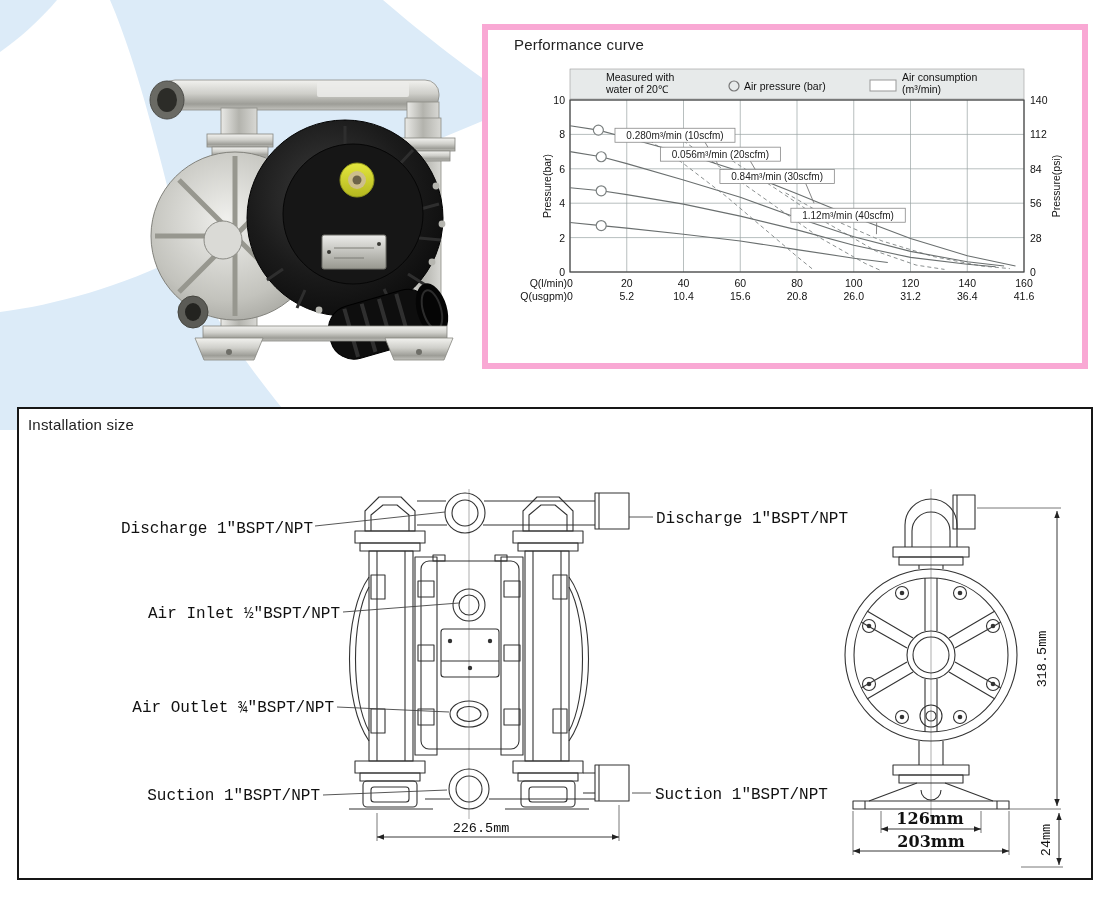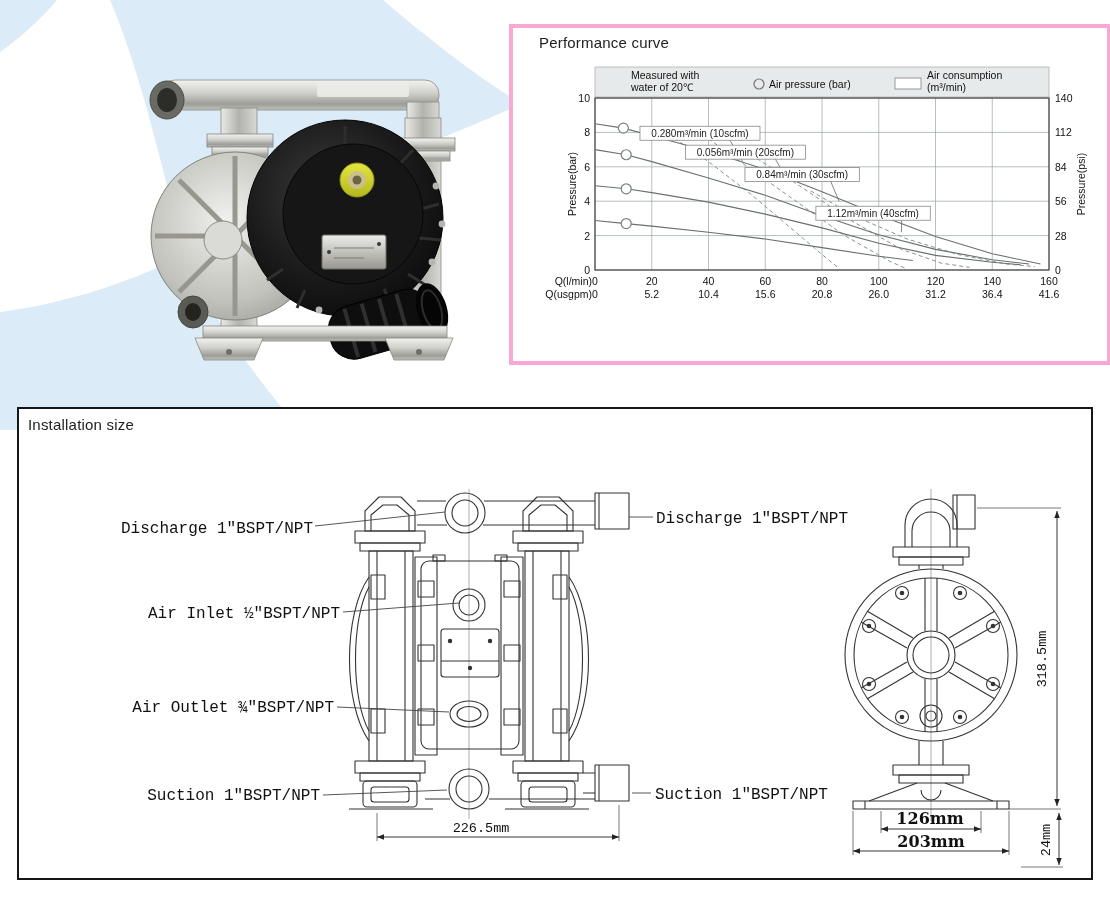--- a/index.html
+++ b/index.html
@@ -1,19 +1,19 @@
 <!DOCTYPE html>
 <html><head>
 <meta charset="utf-8">
 <style>
   html,body{margin:0;padding:0;}
   body{width:1110px;height:898px;position:relative;background:#ffffff;overflow:hidden;
        font-family:"Liberation Sans",sans-serif;}
   .panel{position:absolute;background:#fff;}
-  #perf-panel{left:509px;top:24px;width:594px;height:333px;border:4px solid #f9a8d4;}
+  #perf-panel{left:482px;top:24px;width:594px;height:333px;border:6px solid #f9a8d4;}
   #inst-panel{left:17px;top:407px;width:1072px;height:469px;border:2px solid #161616;}
   .panel-title{position:absolute;font-size:15px;color:#222;letter-spacing:0.2px;}
   #perf-title{left:26px;top:6px;}
   #inst-title{left:9px;top:7px;}
   svg{display:block;}
   .decor{position:absolute;left:0;top:0;z-index:0;}
   .zi{z-index:1;position:absolute;}
   
   .tk{font:10.5px "Liberation Sans",sans-serif;fill:#111;}
   .ann{font:10px "Liberation Sans",sans-serif;fill:#222;}

